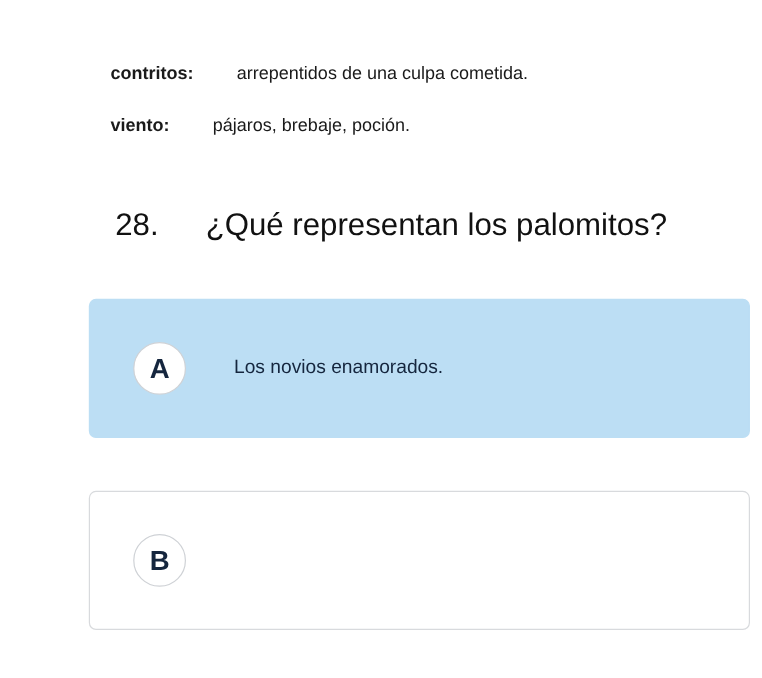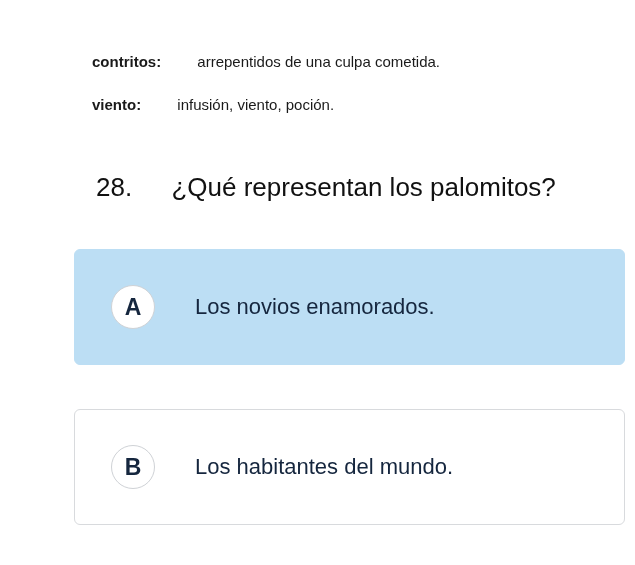--- a/index.html
+++ b/index.html
@@ -55,53 +55,52 @@
     background: #ffffff;
     display: flex;
     align-items: center;
     justify-content: center;
     font-size: 23px;
     font-weight: bold;
     color: #15263e;
     margin-right: 24px;
   }
   .option-text {
-    font-size: 22px;
+    font-size: 16px;
     color: #15263e;
   }
 </style>
 </head>
 <body>
 
 <div class="definitions">
   <div>
     <span class="def-term">contritos:</span>
     <span>arrepentidos de una culpa cometida.</span>
   </div>
   <div>
     <span class="def-term">viento:</span>
-    <span>infusión, viento, poción.</span>
+    <span>pájaros, brebaje, poción.</span>
   </div>
 </div>
 
 <div class="question-wrap">
   <span>28.</span>
   <span>¿Qué representan los palomitos?</span>
 </div>
 
 <div class="options">
 
   <div class="option selected">
     <div class="option-letter">A</div>
     <div class="option-text">Los novios enamorados.</div>
   </div>
 
   <div class="option">
     <div class="option-letter">B</div>
-    <div class="option-text">Los habitantes del mundo.</div>
   </div>
 
   <div class="option">
     <div class="option-letter">C</div>
   </div>
 
   <div class="option">
     <div class="option-letter">D</div>
   </div>
 

